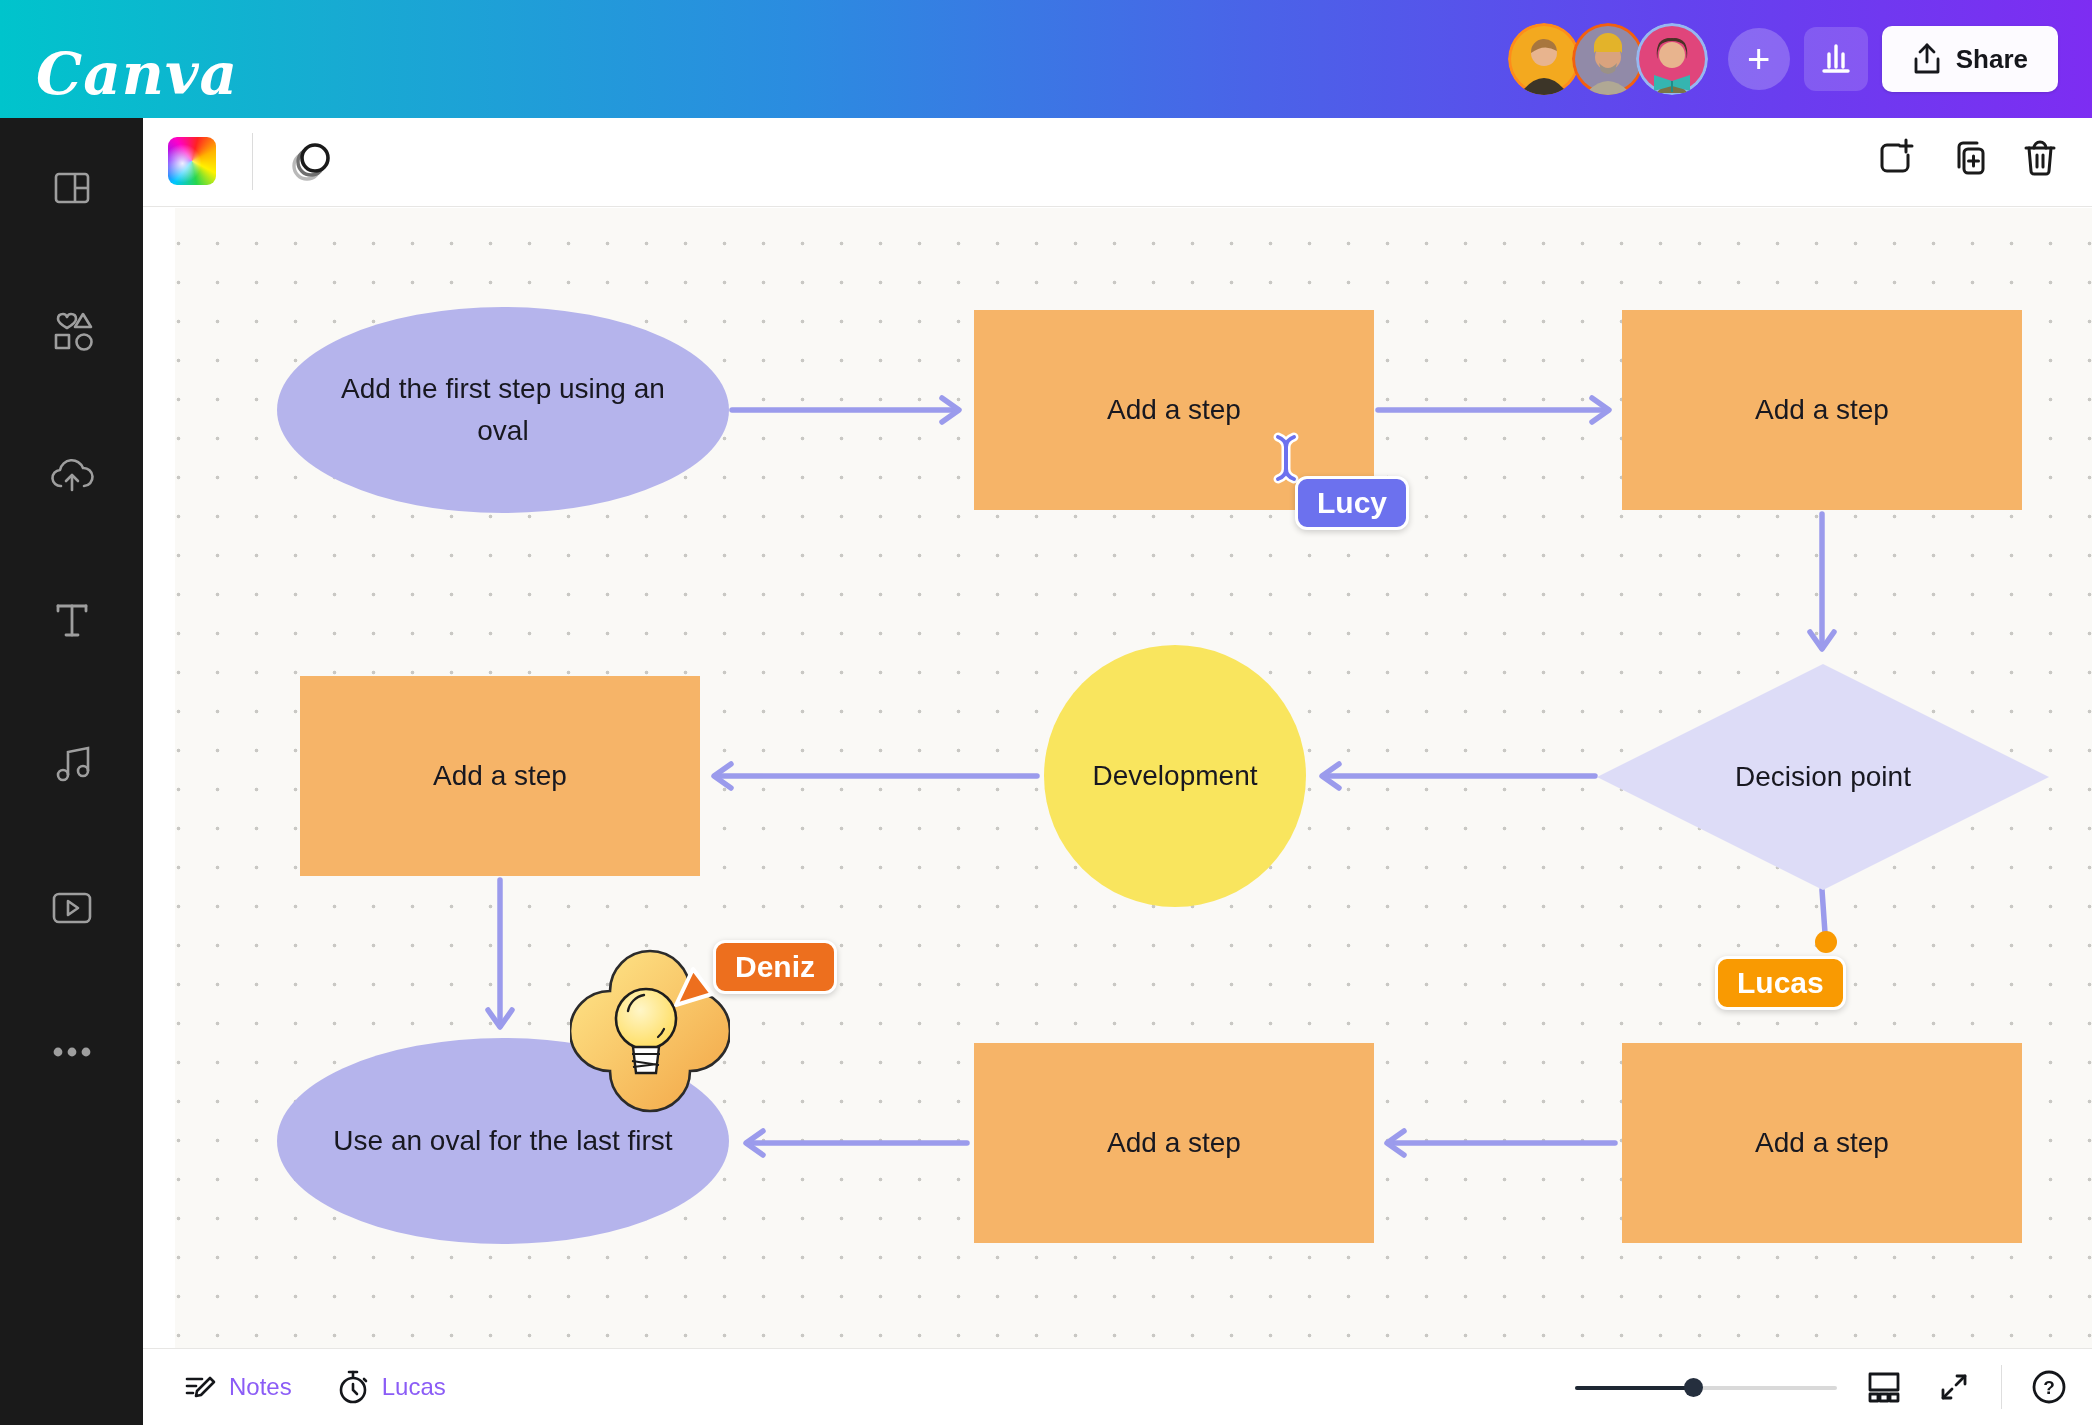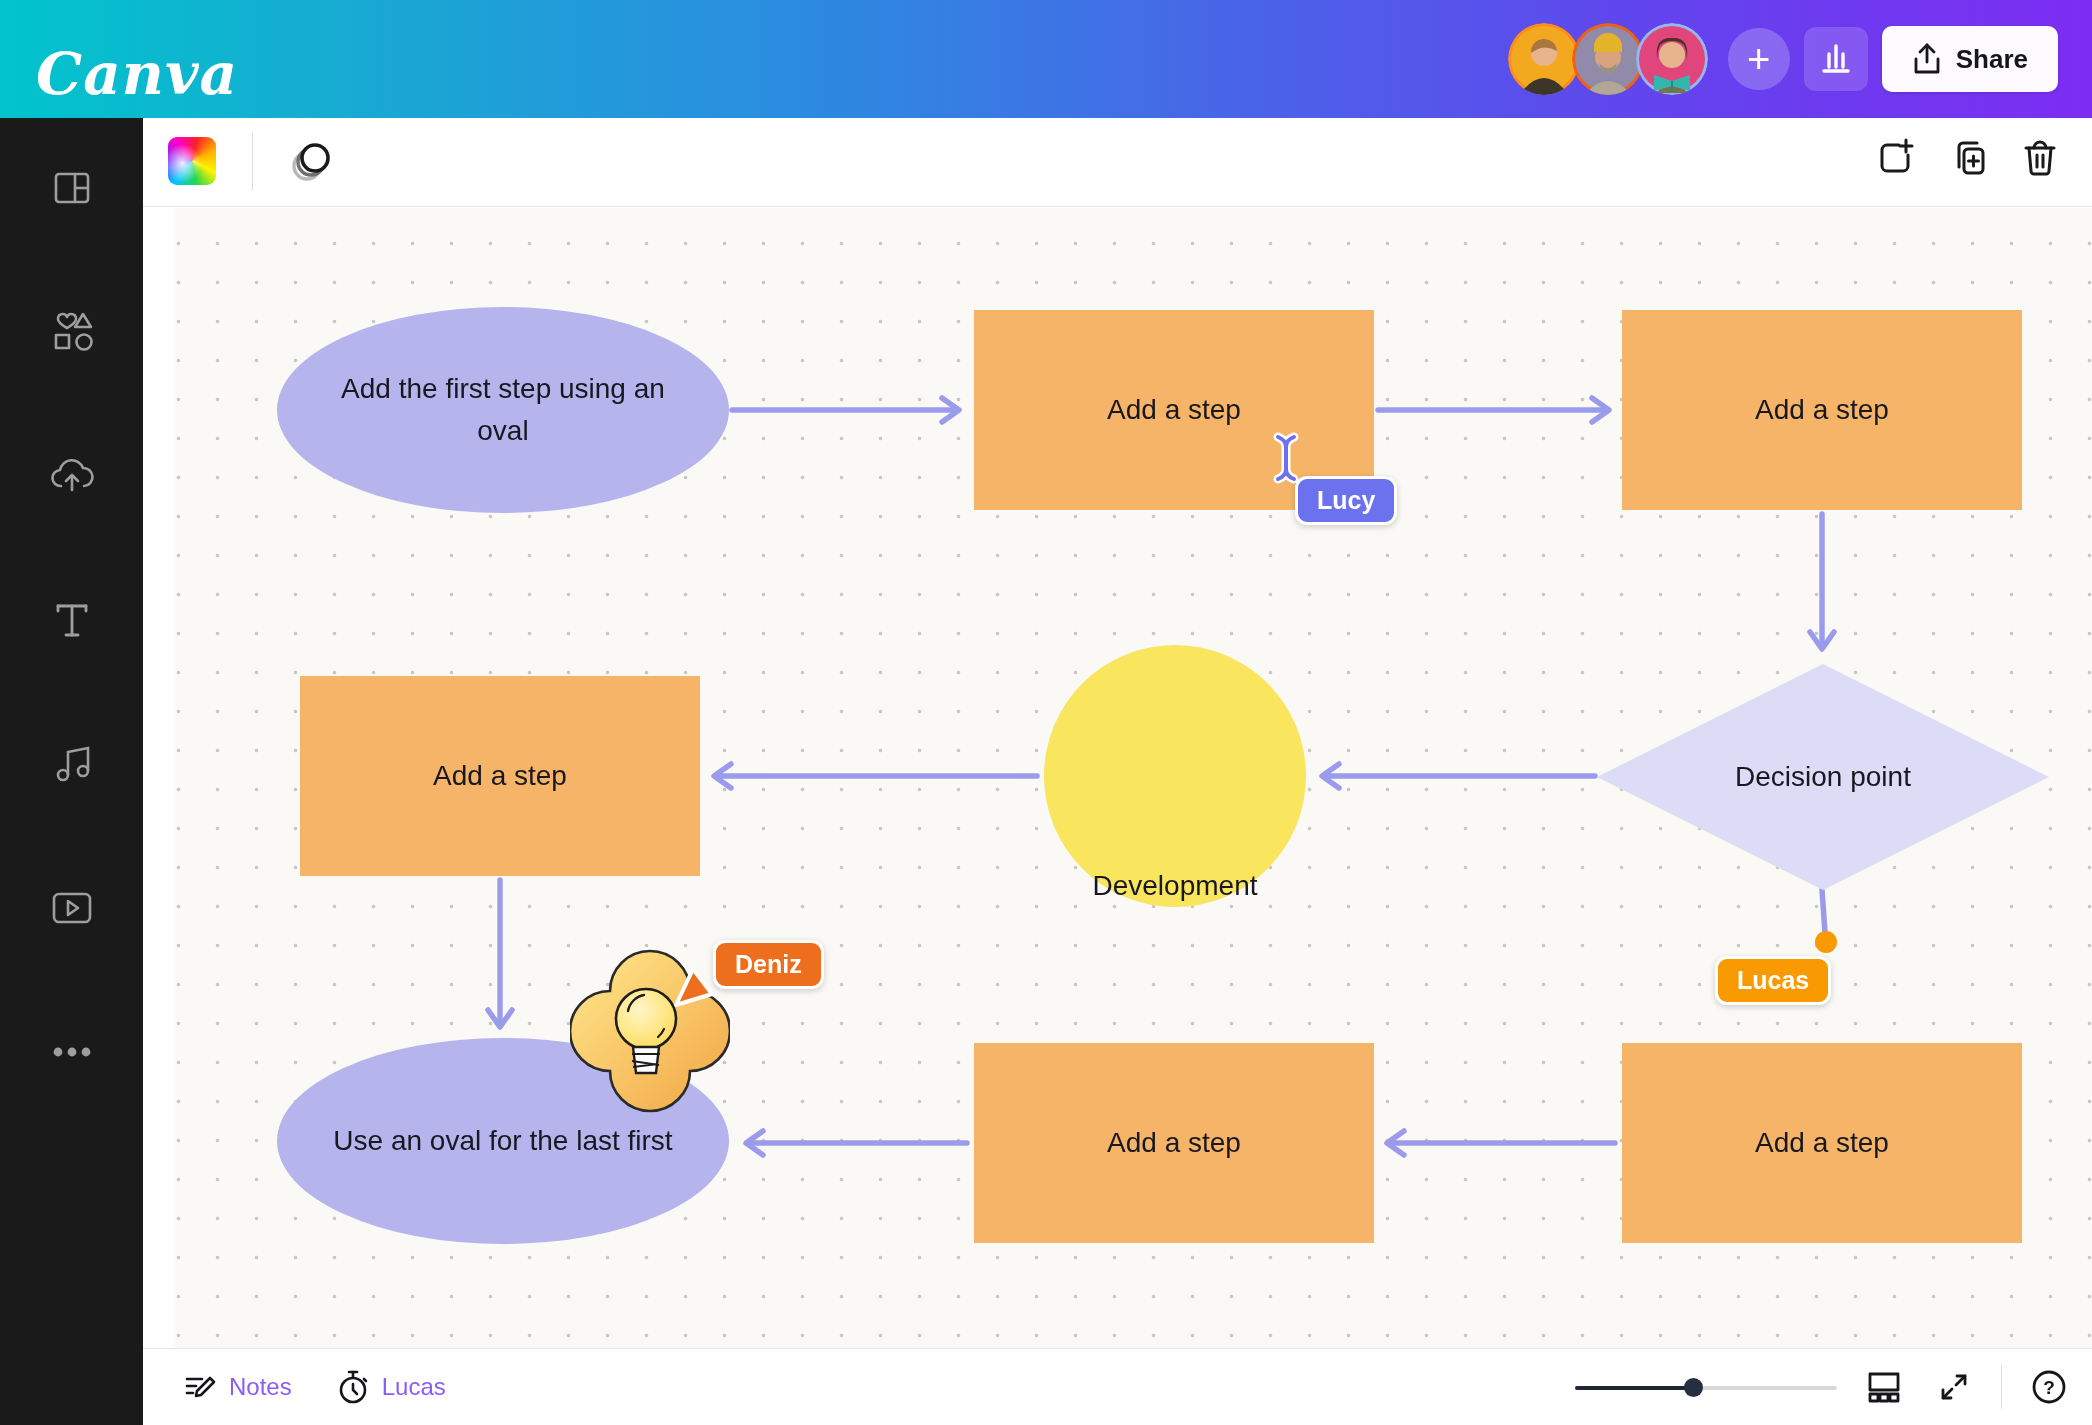--- a/index.html
+++ b/index.html
@@ -43,28 +43,28 @@
 
   
   .canvas { position:absolute; left:143px; top:208px; width:1949px; height:1140px;
     background-color:#faf9f6;
     background-image:radial-gradient(#c9c8c4 1.7px, transparent 2.1px);
     background-size:39px 39px; background-position:23px 16px;margin-left:32px; }
   .node { position:absolute; display:flex; align-items:center; justify-content:center; text-align:center;
     font-size:28px; color:#181820; line-height:1.5; z-index:2; }
   .oval { border-radius:50%; background:#b5b4ec; }
   .rect { background:#f6b468; }
-  .circleshape { border-radius:50%; background:#f9e55e;align-items:flex-end; }
+  .circleshape { border-radius:50%; background:#f9e55e; }
   .diamond { background:#dddcf7; clip-path:polygon(50% 0,100% 50%,50% 100%,0 50%); }
   .node .inner { width:78%; }
   #connectors { position:absolute; left:0; top:0; width:1949px; height:1140px; z-index:1; }
 
   .sticker { position:absolute; left:395px; top:738px; z-index:3; }
 
-  .cursor-label { position:absolute; z-index:5; color:#fff; font-size:25px; font-weight:700;
+  .cursor-label { position:absolute; z-index:5; color:#fff; font-size:30px; font-weight:700;
     padding:7px 19px; border-radius:12px; border:3px solid #fff; box-shadow:0 2px 6px rgba(0,0,0,0.18); }
   .cursor-glyph { position:absolute; z-index:5; }
 
   
   .footer { position:absolute; left:143px; top:1348px; width:1949px; height:77px; background:#fff;
     border-top:1px solid #e7e6e4; display:flex; align-items:center; }
   .foot-left { display:flex; align-items:center; gap:44px; margin-left:40px; }
   .foot-item { display:flex; align-items:center; gap:12px; font-size:24px; font-weight:500; color:#8b5cf6; }
   .foot-right { position:absolute; right:20px; display:flex; align-items:center; gap:24px; }
   .zoom-slider { position:relative; width:262px; height:18px; display:flex; align-items:center; }

